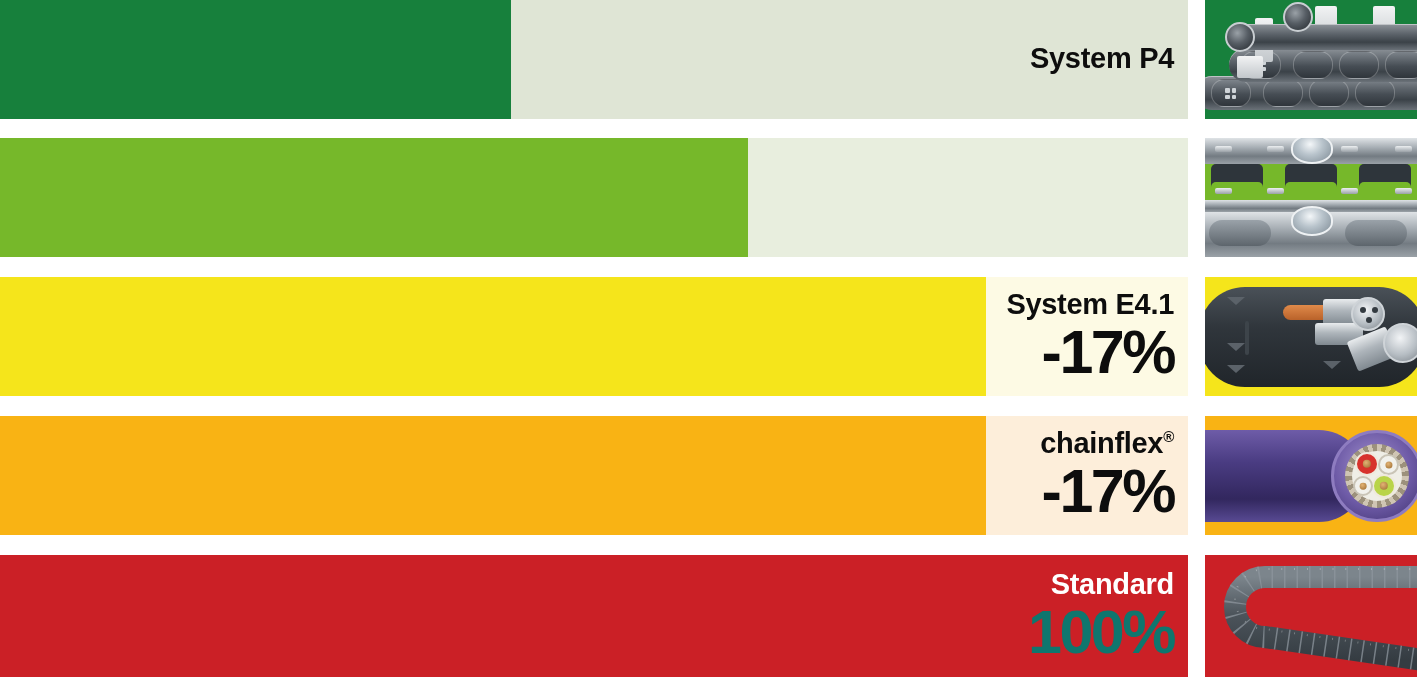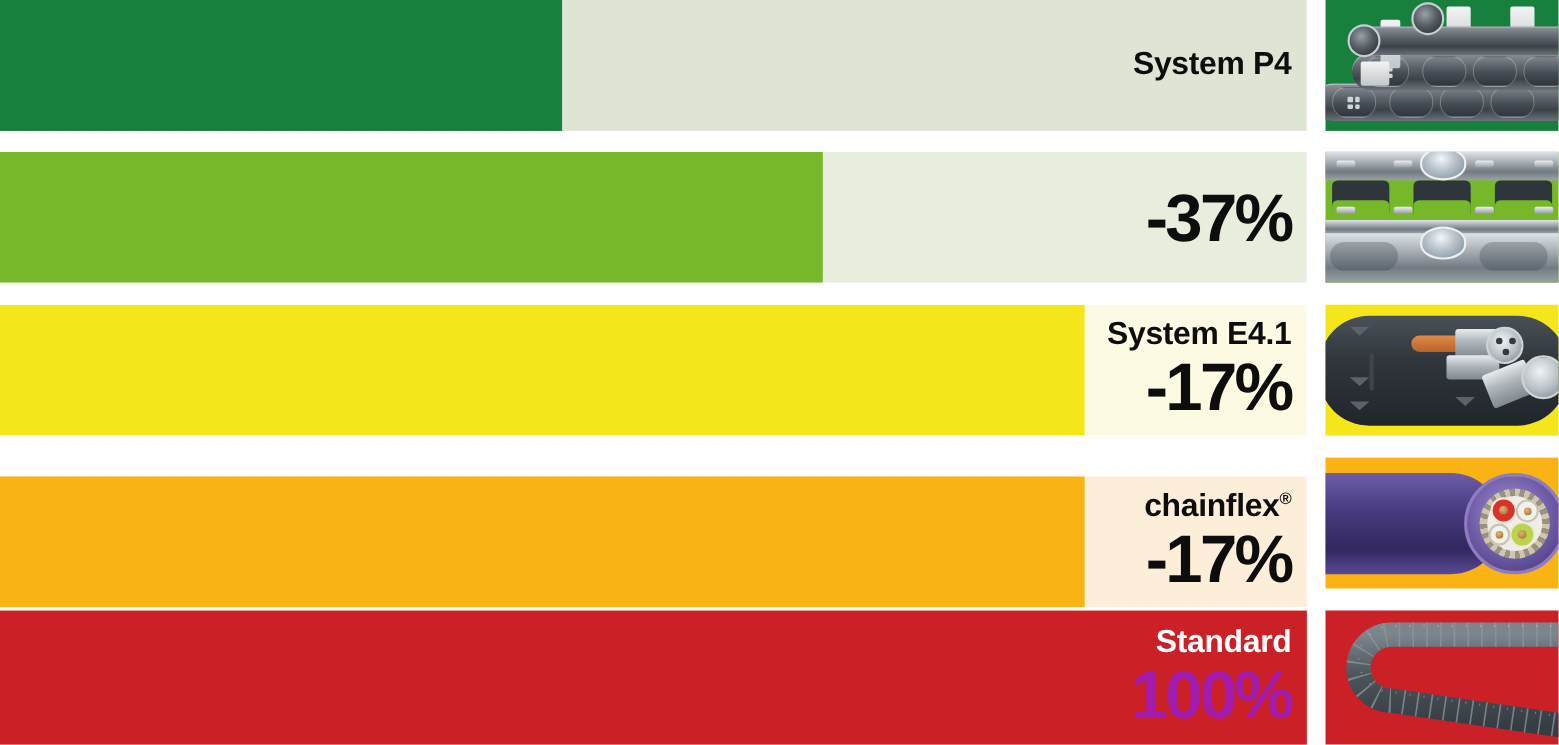--- a/index.html
+++ b/index.html
@@ -296,21 +296,20 @@
       <div class="wheel" data-name="chain-end-wheel" style="left:78px;top:2px;"></div>
       <div class="bracket" data-name="mounting-bracket" style="left:32px;top:56px;width:26px;height:22px;"></div>
     </div>
   </div>
 
   <div class="bar-row" data-name="bar-row" style="top:138px;">
     <div class="bar-panel" data-name="bar-panel">
       <div class="bar-track" data-name="bar-track" style="background:#e8eede;"></div>
       <div class="bar-fill" data-name="bar-fill" style="width:63%;background:#76b82a;"></div>
       <div class="bar-labels" data-name="bar-label-group">
-        <div class="bar-value" data-name="bar-value-label" style="color:#0d0d0d;">-37%</div>
       </div>
     </div>
   </div>
   <div class="img-panel rol" data-name="product-image-rol-e-chain" style="top:138px;background:#76b82a;">
     <div class="img-inner" data-name="product-image-canvas">
       <div class="railtop" data-name="chain-rail-top" style="top:0px;height:26px;"></div>
       <div class="win" data-name="chain-window" style="left:6px;top:26px;width:52px;height:34px;background:#2e353b;"></div>
       <div class="win" data-name="chain-window" style="left:80px;top:26px;width:52px;height:34px;background:#2e353b;"></div>
       <div class="win" data-name="chain-window" style="left:154px;top:26px;width:52px;height:34px;background:#2e353b;"></div>
       <div class="win" data-name="chain-window" style="left:6px;top:44px;width:52px;height:22px;background:#76b82a;"></div>
@@ -357,21 +356,21 @@
       </div>
       <div class="tri" data-name="warning-triangle-icon" style="left:22px;top:20px;"></div>
       <div class="tri" data-name="warning-triangle-icon" style="left:22px;top:66px;"></div>
       <div class="tri" data-name="warning-triangle-icon" style="left:22px;top:88px;"></div>
       <div class="tri" data-name="warning-triangle-icon" style="left:118px;top:84px;"></div>
       <div class="round" data-name="pivot-hub" style="left:178px;top:46px;width:40px;height:40px;"></div>
       <div class="conn" data-name="chain-inner-divider" style="left:40px;top:44px;width:4px;height:34px;background:#3d444a;"></div>
     </div>
   </div>
 
-  <div class="bar-row" data-name="bar-row" style="top:433px;">
+  <div class="bar-row" data-name="bar-row" style="top:416px;">
     <div class="bar-panel" data-name="bar-panel">
       <div class="bar-track" data-name="bar-track" style="background:#fdeeda;"></div>
       <div class="bar-fill" data-name="bar-fill" style="width:83%;background:#f9b314;"></div>
       <div class="bar-labels" data-name="bar-label-group">
         <div class="bar-name" data-name="bar-category-label" style="color:#0d0d0d;"><span data-name="bar-category-text">chainflex</span><sup data-name="registered-trademark-icon">®</sup></div>
         <div class="bar-value" data-name="bar-value-label" style="color:#0d0d0d;">-17%</div>
       </div>
     </div>
   </div>
   <div class="img-panel cf" data-name="product-image-chainflex" style="top:416px;background:#f9b314;">
@@ -394,21 +393,21 @@
         </div>
     </div>
   </div>
 
   <div class="bar-row" data-name="bar-row" style="top:555px;">
     <div class="bar-panel" data-name="bar-panel" style="height:122px;">
       <div class="bar-track" data-name="bar-track" style="background:#cb2026;"></div>
       <div class="bar-fill" data-name="bar-fill" style="width:100%;background:#cb2026;"></div>
       <div class="bar-labels" data-name="bar-label-group">
         <div class="bar-name" data-name="bar-category-label" style="color:#ffffff;"><span data-name="bar-category-text">Standard</span><sup data-name="registered-trademark-icon"></sup></div>
-        <div class="bar-value" data-name="bar-value-label" style="color:#a21caf;">100%</div>
+        <div class="bar-value" data-name="bar-value-label" style="color:#0f766e;">100%</div>
       </div>
     </div>
   </div>
   <div class="img-panel std" data-name="product-image-standard" style="top:555px;height:122px;background:#cb2026;">
     <div class="img-inner" data-name="product-image-canvas">
       <svg width="212" height="122" viewBox="0 0 212 122" data-name="energy-chain-loop-graphic">
         <defs>
           <linearGradient id="chainGrad" x1="0" y1="0" x2="0" y2="1">
             <stop offset="0%" stop-color="#7c858c"></stop>
             <stop offset="45%" stop-color="#4c545b"></stop>

